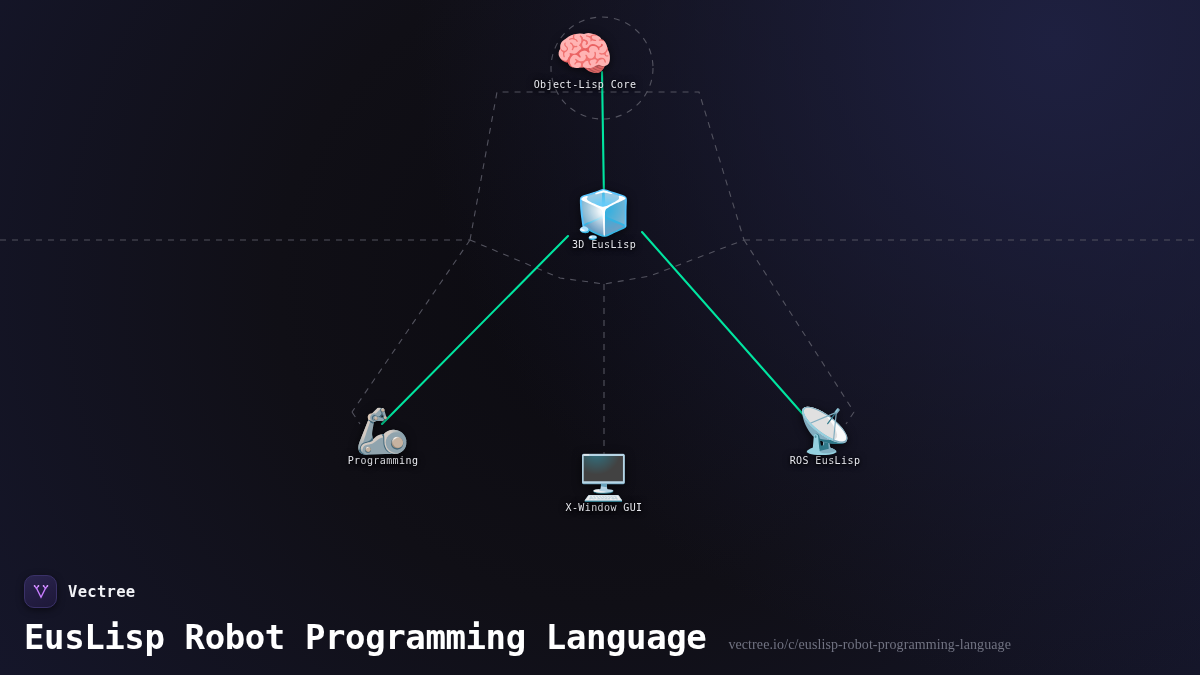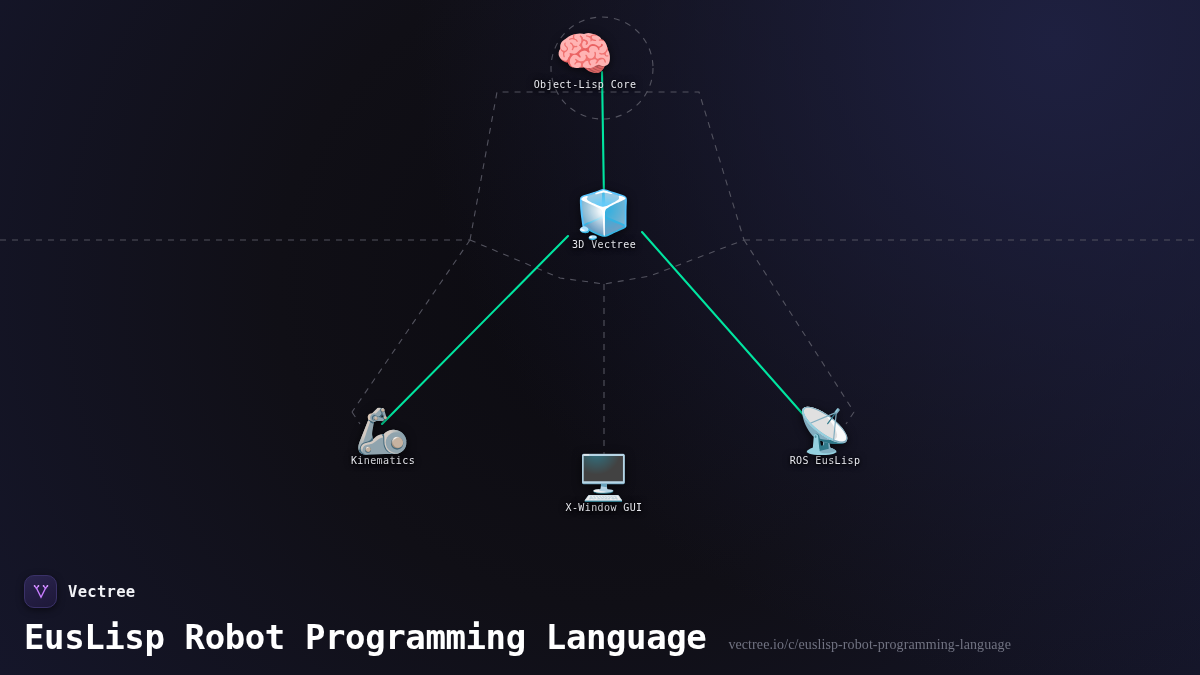--- a/index.html
+++ b/index.html
@@ -135,25 +135,25 @@
     </g>
   </svg>
 
   <div id="nodes-layer">
       <div class="node root" style="left: 585px; top: 60px;">
         <div class="node-emoji">🧠</div>
         <div class="node-label">Object-Lisp Core</div>
       </div>
       <div class="node major" style="left: 604px; top: 220px;">
         <div class="node-emoji">🧊</div>
-        <div class="node-label">3D Vectree</div>
+        <div class="node-label">3D EusLisp</div>
       </div>
       <div class="node leaf" style="left: 383px; top: 437px;">
         <div class="node-emoji">🦾</div>
-        <div class="node-label">Kinematics</div>
+        <div class="node-label">Programming</div>
       </div>
       <div class="node leaf" style="left: 604px; top: 484px;">
         <div class="node-emoji">🖥️</div>
         <div class="node-label">X-Window GUI</div>
       </div>
       <div class="node leaf" style="left: 825px; top: 437px;">
         <div class="node-emoji">📡</div>
         <div class="node-label">ROS EusLisp</div>
       </div>
     </div>

